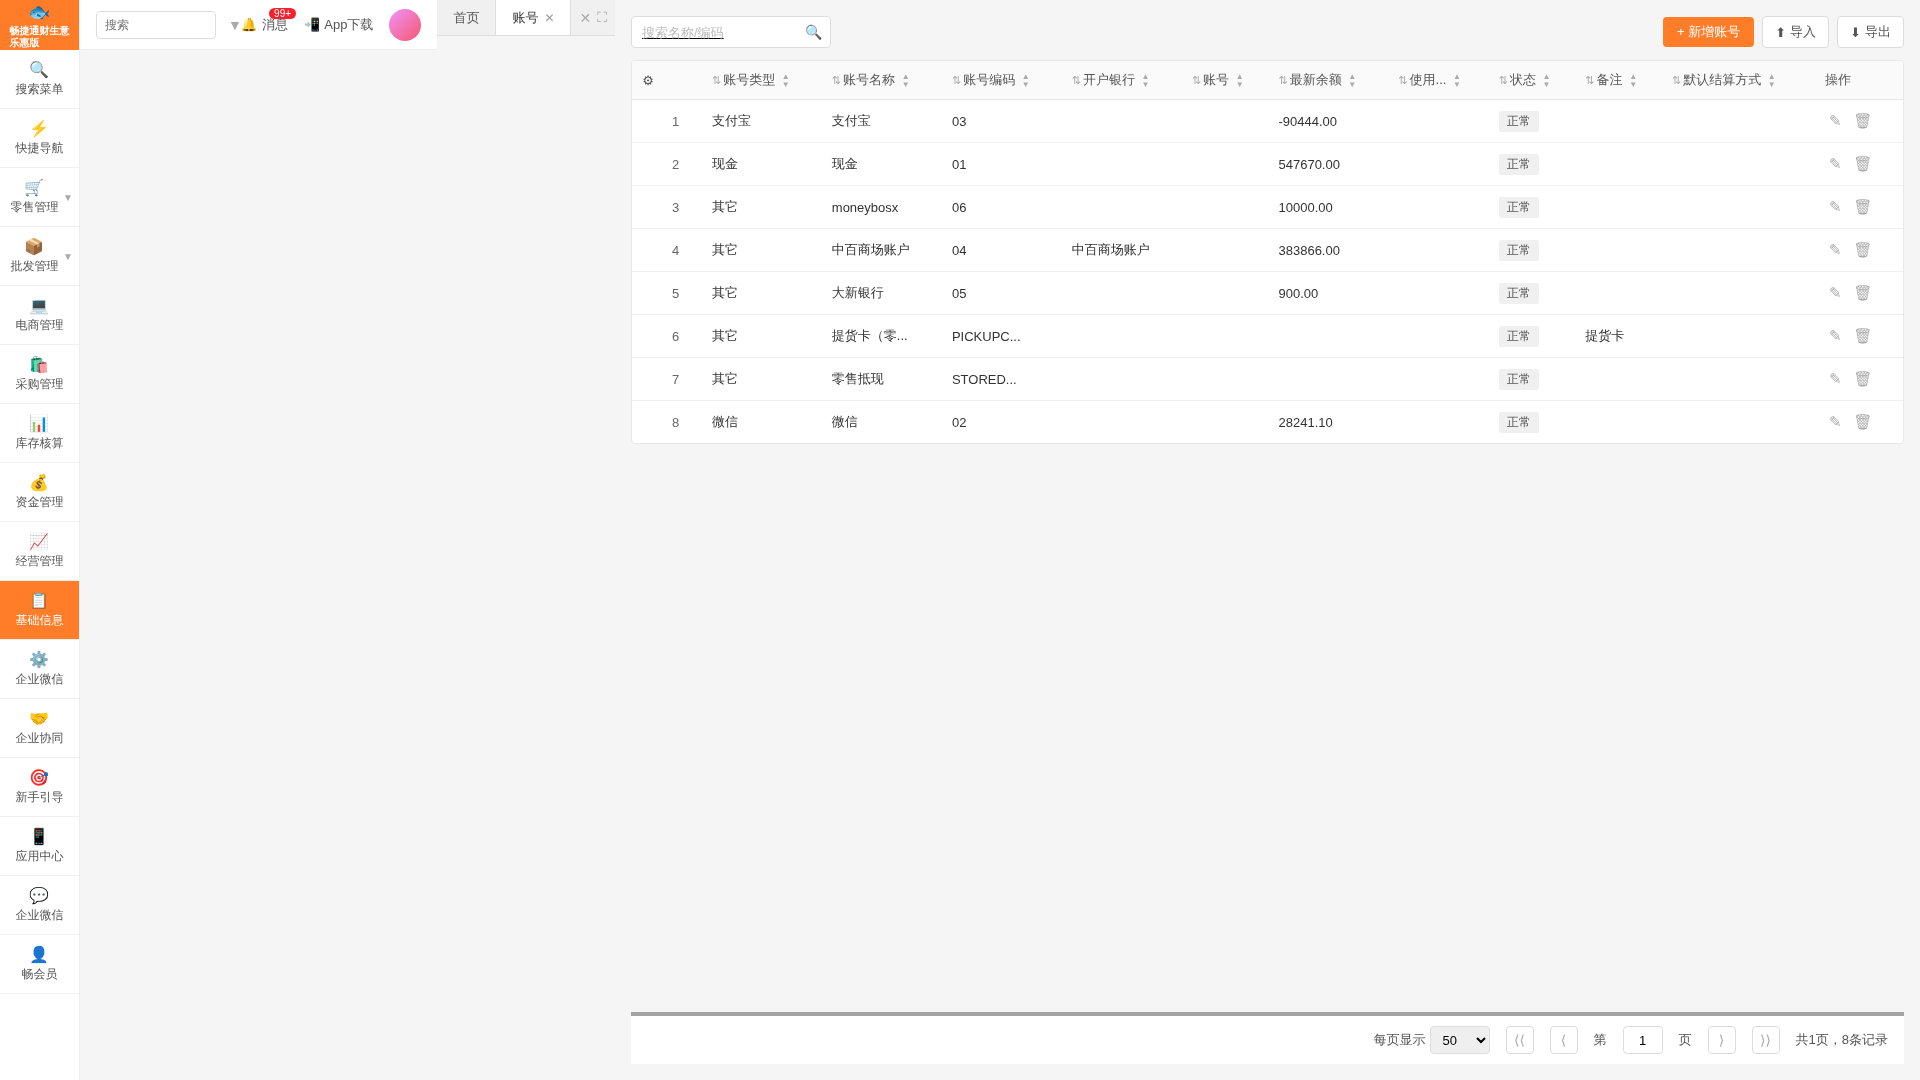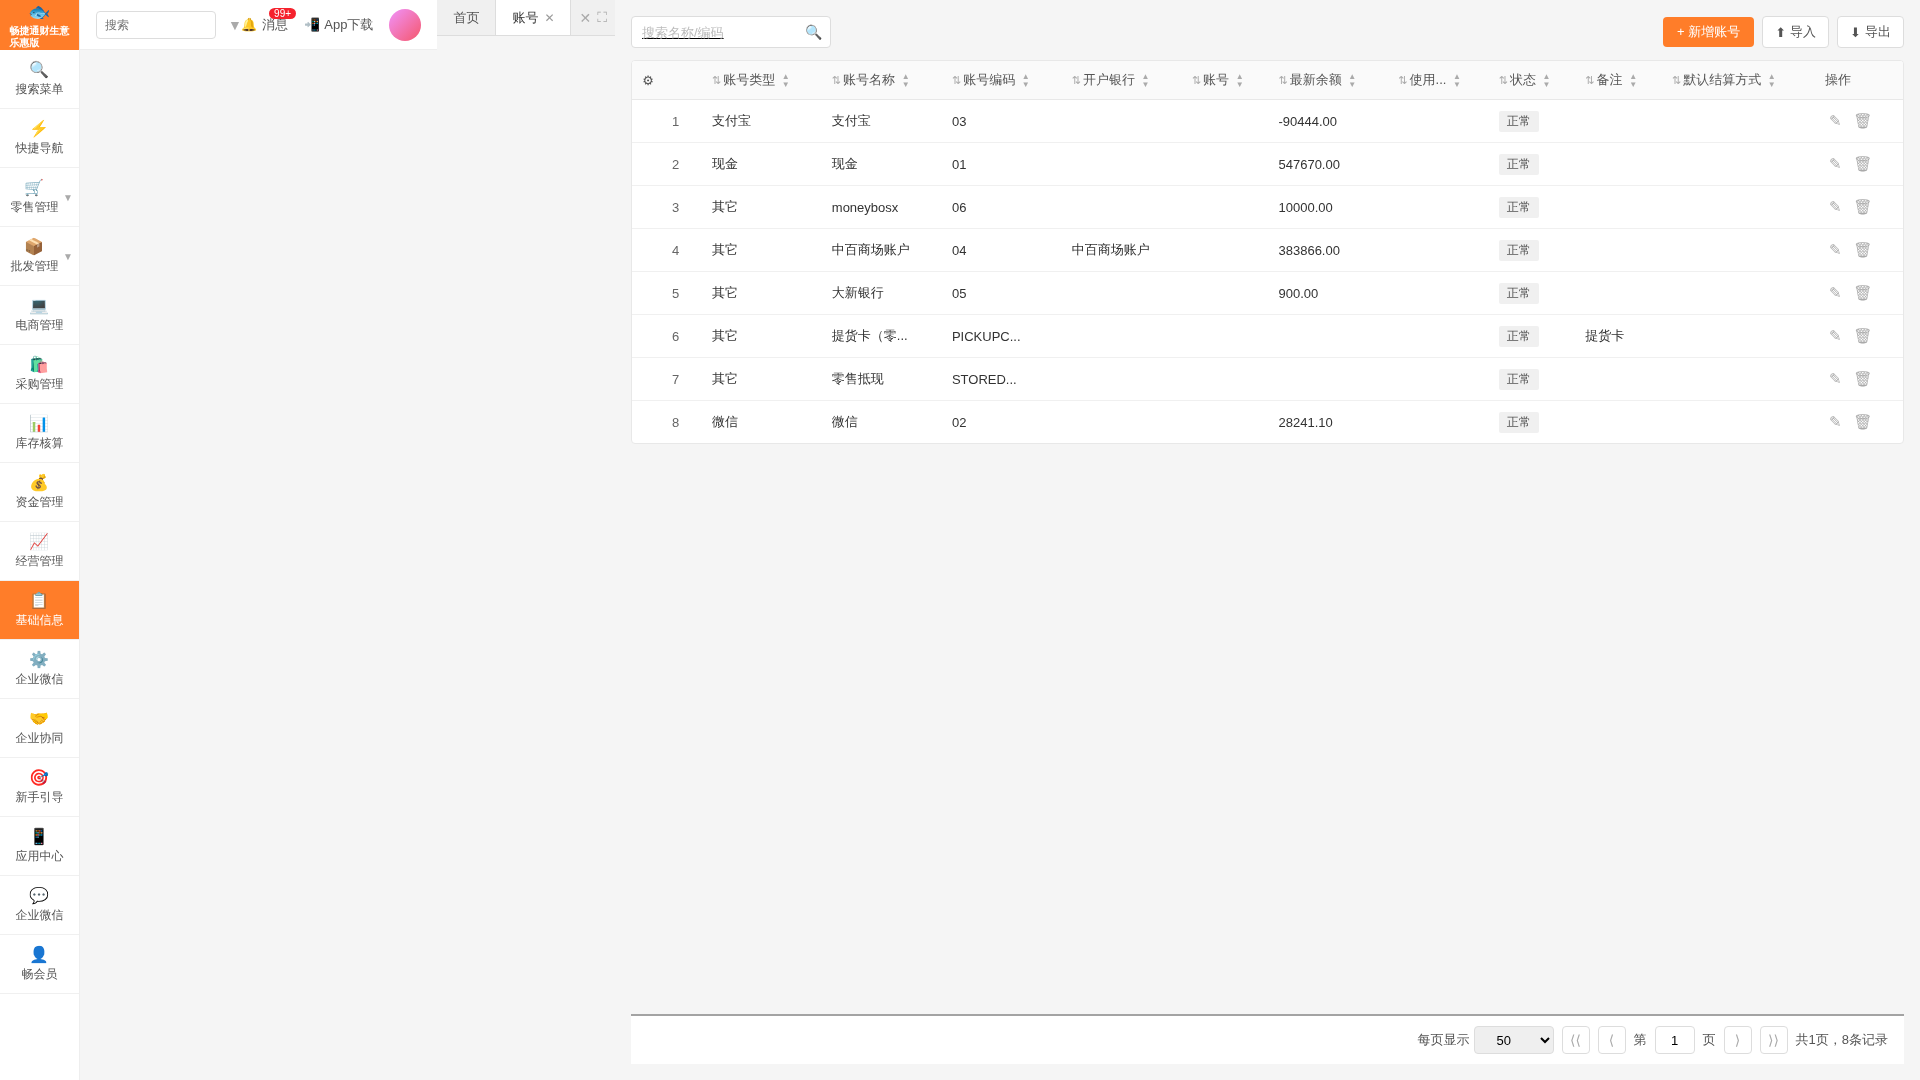--- a/index.html
+++ b/index.html
@@ -143,26 +143,26 @@
     }
     tr:last-child td { border-bottom: none; }
     .status-badge {
       display: inline-block; background: #f0f0f0; color: #555; border-radius: 2px;
       padding: 2px 8px; font-size: 12px;
     }
     .action-btn { background: none; border: none; cursor: pointer; color: #aaa; font-size: 15px; padding: 2px 4px; }
 
     
     .pagination {
-      display: flex; align-items: center; justify-content: flex-end; gap: 8px;
-      padding: 10px 16px; background: white; border-top: 2px solid #a3a3a3; font-size: 13px; color: #555;
+      display: flex; align-items: center; justify-content: flex-end; gap: 16px;
+      padding: 10px 16px; background: white; border-top: 4px solid #a3a3a3; font-size: 13px; color: #555;
     }
     .page-size-select { display: flex; align-items: center; gap: 4px; }
     .page-select {
-      border: 1px solid #ddd; border-radius: 4px; padding: 2px 18px; font-size: 13px;
+      border: 1px solid #ddd; border-radius: 4px; padding: 2px 8px; font-size: 13px;
       height: 28px;
     }
     .page-btn {
       width: 28px; height: 28px; border: 1px solid #ddd; background: white; border-radius: 4px;
       cursor: pointer; display: flex; align-items: center; justify-content: center; font-size: 14px; color: #aaa;
     }
     .page-input {
       width: 40px; height: 28px; border: 1px solid #ddd; border-radius: 4px;
       text-align: center; font-size: 13px;
     }

